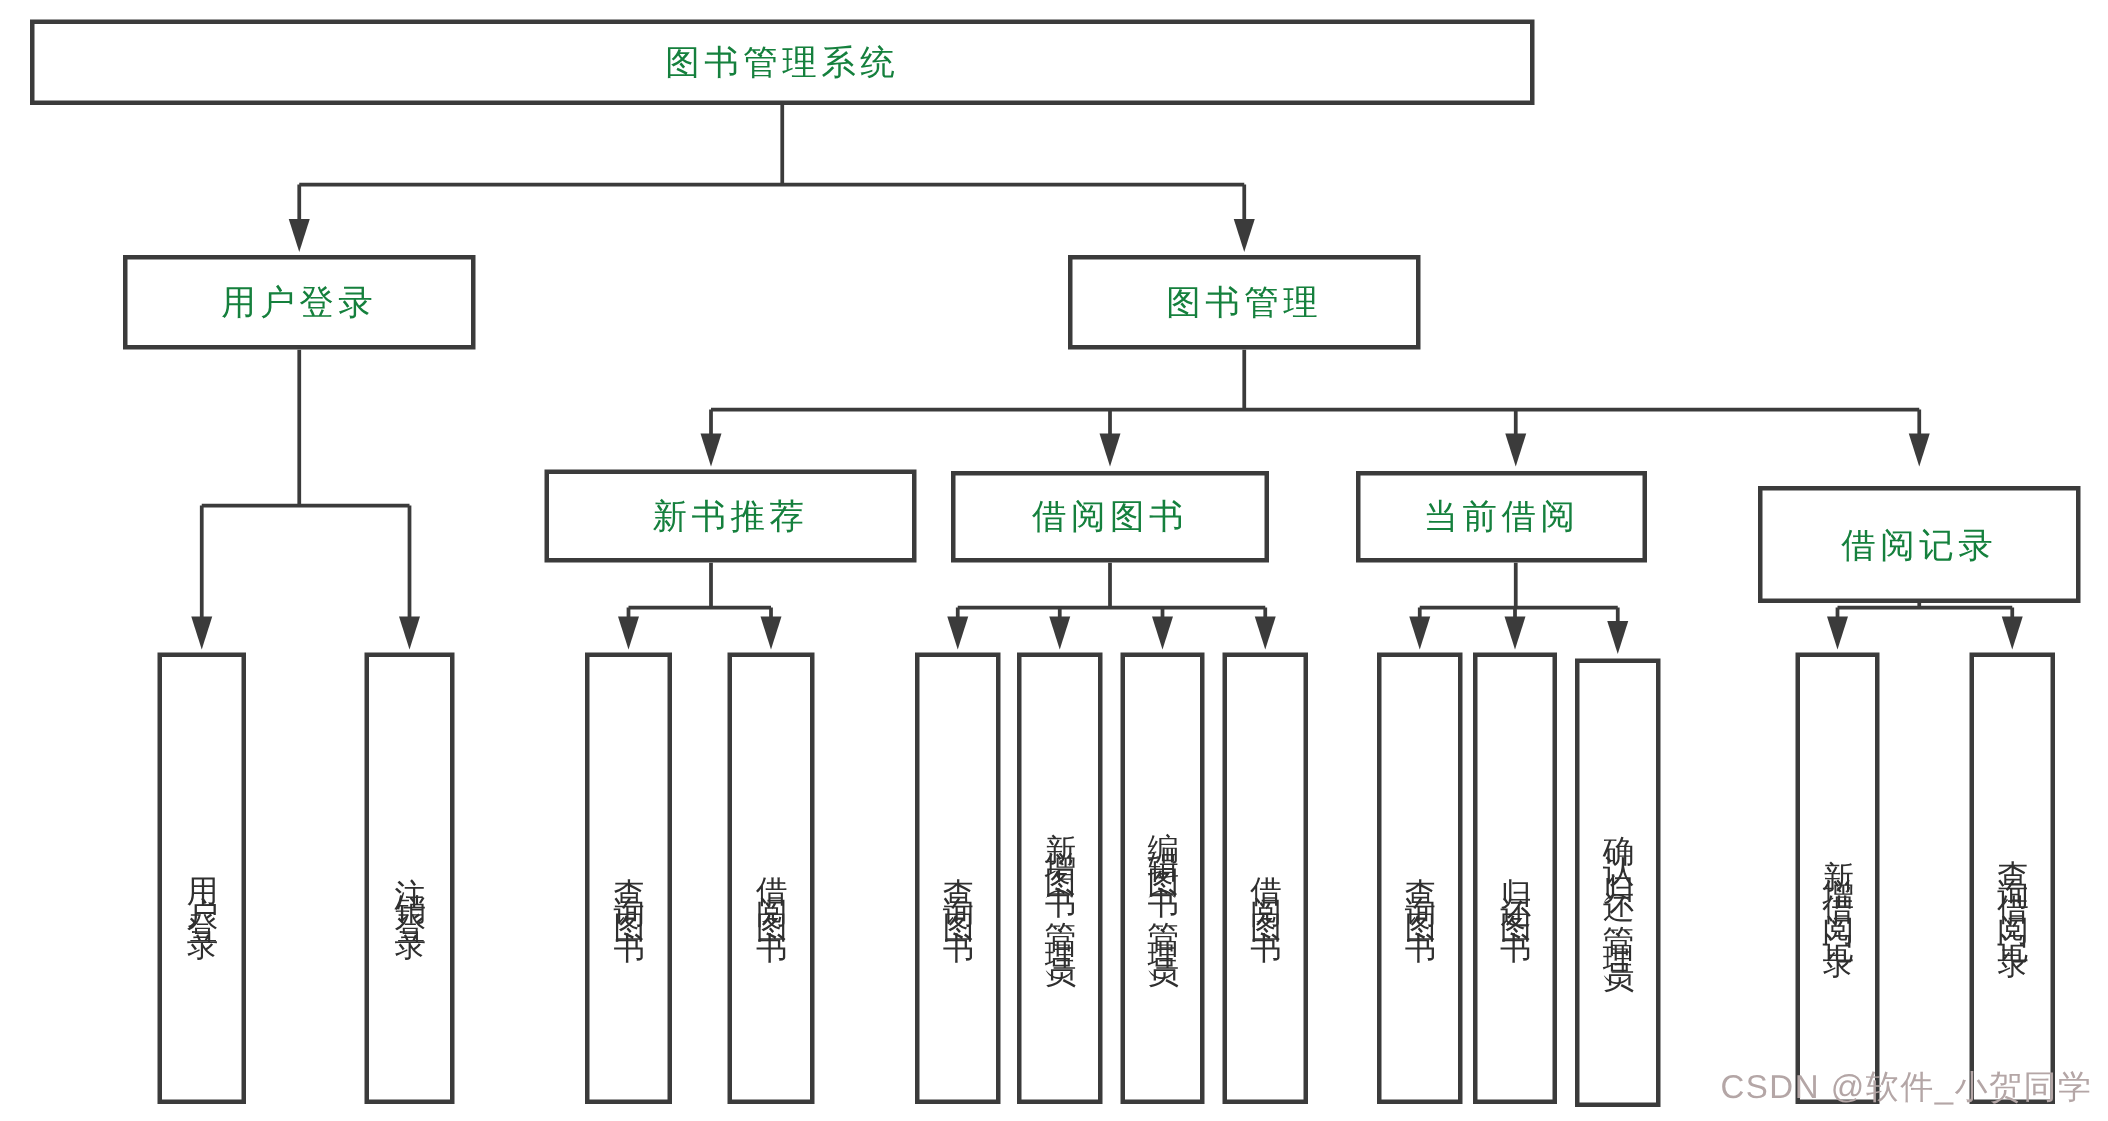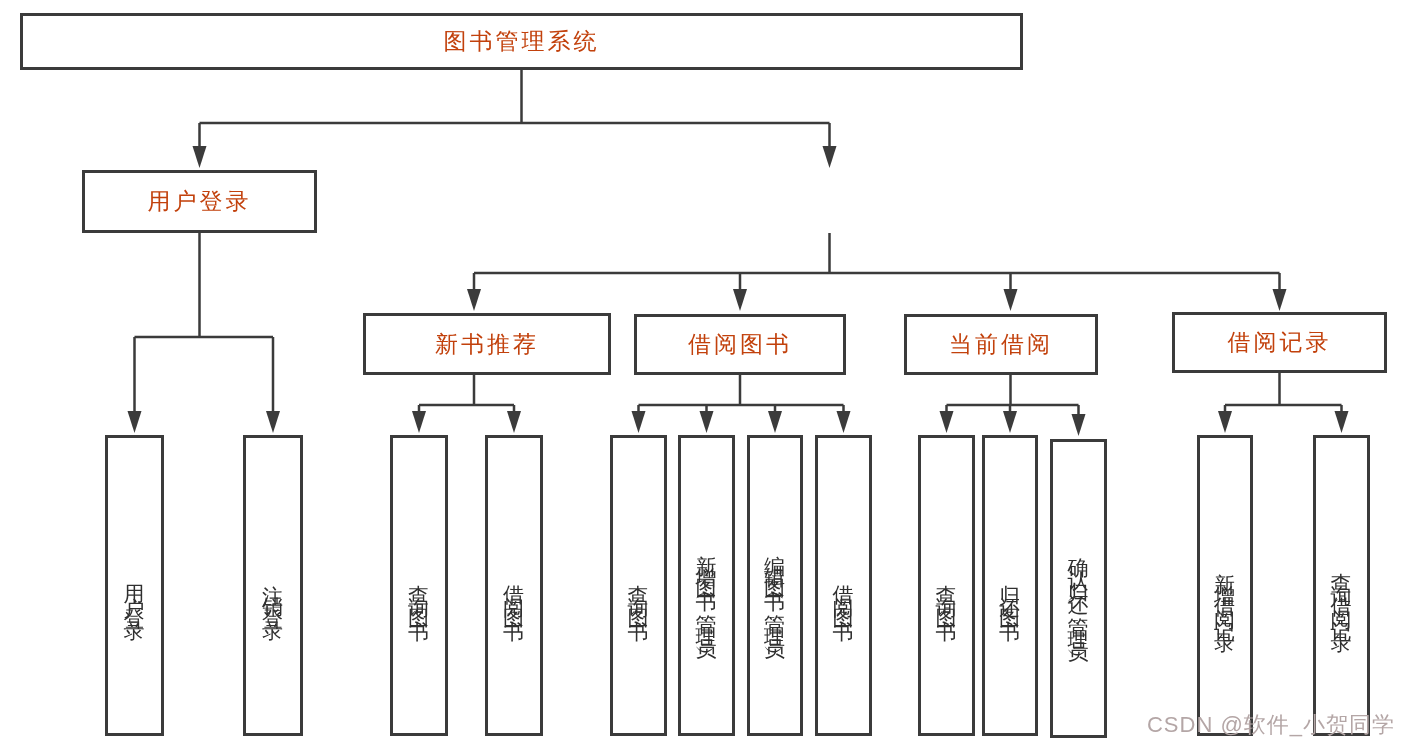--- a/index.html
+++ b/index.html
@@ -10,21 +10,21 @@
     font-family:"Liberation Sans", sans-serif;
     overflow:hidden;
   }
   .wires{position:absolute;left:0;top:0;width:1405px;height:747px;}
   .node{
     position:absolute;
     box-sizing:border-box;
     background:#ffffff;
     border:3px solid #3b3b3b;
     display:flex;align-items:center;justify-content:center;
-    color:#c2410c;
+    color:#15803d;
     font-size:23px;letter-spacing:3px;
     white-space:nowrap;
   }
   .vnode{
     position:absolute;
     box-sizing:border-box;
     background:#ffffff;
     border:3px solid #3b3b3b;
     display:flex;align-items:center;justify-content:center;
     color:#2f2f2f;
@@ -82,25 +82,26 @@
       <path d="M1003 411 L1017 411 L1010 433 Z"></path>
       <path d="M1071.5 414 L1085.5 414 L1078.5 436 Z"></path>
       <path d="M1218 411 L1232 411 L1225 433 Z"></path>
       <path d="M1334.5 411 L1348.5 411 L1341.5 433 Z"></path>
     </g>
   </svg>
 
   <div class="node" style="left:20px;top:13px;width:1003px;height:57px;">图书管理系统</div>
 
   <div class="node" style="left:82px;top:170px;width:235px;height:63px;">用户登录</div>
+  <div class="node" style="left:712px;top:170px;width:235px;height:63px;">图书管理</div>
 
   <div class="node" style="left:363px;top:313px;width:248px;height:62px;">新书推荐</div>
   <div class="node" style="left:634px;top:314px;width:212px;height:61px;">借阅图书</div>
   <div class="node" style="left:904px;top:314px;width:194px;height:61px;">当前借阅</div>
-  <div class="node" style="left:1172px;top:312px;width:215px;height:61px;">借阅记录</div>
+  <div class="node" style="left:1172px;top:324px;width:215px;height:78px;">借阅记录</div>
 
   <div class="vnode" style="left:105px;top:435px;width:59px;height:301px;">
     <span class="vtext">用户登录</span>
   </div>
   <div class="vnode" style="left:243px;top:435px;width:60px;height:301px;">
     <span class="vtext">注销登录</span>
   </div>
 
   <div class="vnode" style="left:390px;top:435px;width:58px;height:301px;">
     <span class="vtext">查询图书</span>

